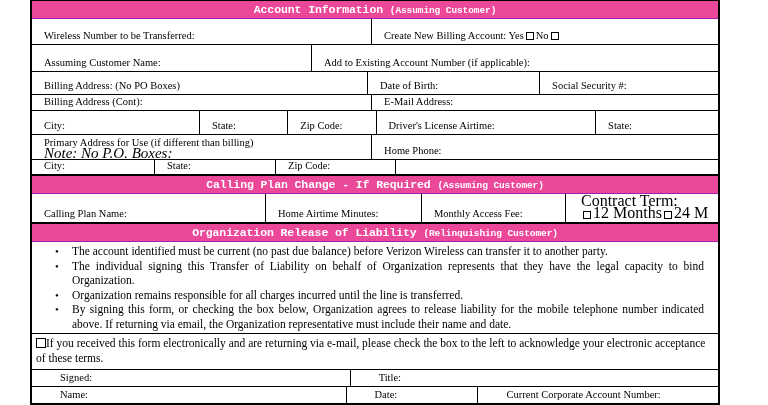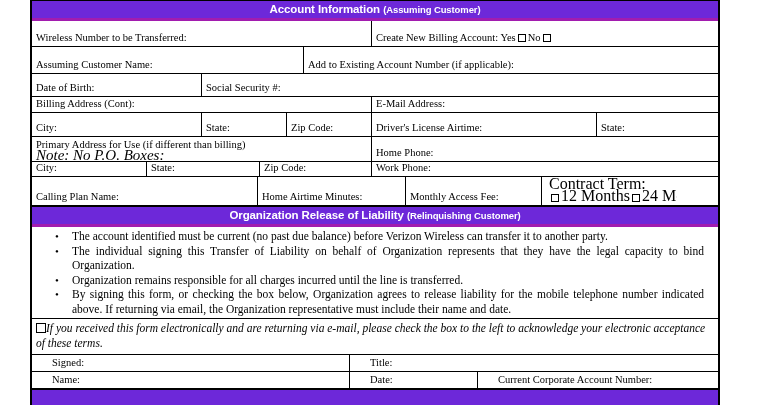--- a/index.html
+++ b/index.html
@@ -19,31 +19,31 @@
     position: absolute;
     left: 30px;
     top: 0px;
     width: 690px;
     box-sizing: border-box;
     border-left: 2px solid #000;
     border-right: 2px solid #000;
   }
 
   .section-header {
-    background: #6d28d9;
+    background: #ec4899;
     color: #ffffff;
     text-align: center;
-    font-family: Liberation Sans, sans-serif;
+    font-family: Liberation Mono, monospace;
     font-weight: bold;
     font-size: 11.5px;
     line-height: 17px;
     height: 17px;
     letter-spacing: -0.1px;
     border-top: 1px solid #000;
-    border-bottom: 3px solid #a21caf;
+    border-bottom: 1px solid #a21caf;
     white-space: nowrap;
     overflow: hidden;
   }
   .section-header .sub {
     font-size: 9.5px;
   }
 
   .row {
     display: flex;
     border-bottom: 1.5px solid #000;
@@ -54,20 +54,21 @@
   .cell {
     box-sizing: border-box;
     border-right: 1.5px solid #000;
     padding: 0 4px;
     font-size: 10.5px;
     line-height: 1.15;
     display: flex;
     align-items: flex-end;
     overflow: hidden;
     white-space: nowrap;
+    margin-left: 8px;
   }
   .cell.last { border-right: none; }
   .cell.stack {
     display: block;
     align-items: stretch;
   }
 
   .h25 { height: 25px; }
   .h26 { height: 26px; }
   .h22 { height: 22px; }
@@ -118,21 +119,20 @@
     left: -17px;
     top: 0px;
     font-size: 11px;
   }
 
   .ack-row {
     border-bottom: 1.5px solid #000;
     padding: 2px 6px 3px 4px;
     font-size: 11.5px;
     line-height: 15px;
-    font-style: italic;
   }
   .ack-box {
     display: inline-block;
     width: 10px;
     height: 10px;
     border: 1.5px solid #000;
     background: #fff;
     vertical-align: -1px;
     margin-right: 0px;
     box-sizing: border-box;
@@ -174,20 +174,23 @@
   <div class="row">
     <div class="cell h26" style="width:272px">
       <span class="label">Assuming Customer Name:</span>
     </div>
     <div class="cell h26 last" style="width:346px">
       <span class="label">Add to Existing Account Number (if applicable):</span>
     </div>
   </div>
 
   <div class="row">
+    <div class="cell h22" style="width:340px">
+      <span class="label">Billing Address: (No PO Boxes)</span>
+    </div>
     <div class="cell h22" style="width:170px">
       <span class="label">Date of Birth:</span>
     </div>
     <div class="cell h22 last" style="width:176px">
       <span class="label">Social Security #:</span>
     </div>
   </div>
 
   <div class="row">
     <div class="cell h15" style="width:340px">
@@ -231,25 +234,26 @@
   <div class="row">
     <div class="cell h14" style="width:115px">
       <span class="label">City:</span>
     </div>
     <div class="cell h14" style="width:113px">
       <span class="label">State:</span>
     </div>
     <div class="cell h14" style="width:112px">
       <span class="label">Zip Code:</span>
     </div>
-    <div class="cell h14 last" style="width:346px">
-      <span class="label">Work Phone:</span>
-    </div>
-  </div>
-
+  </div>
+
+  <div class="section-header">
+    <span>Calling Plan Change - If Required</span>
+    <span class="sub">(Assuming Customer)</span>
+  </div>
 
   <div class="row">
     <div class="cell h28" style="width:226px">
       <span class="label">Calling Plan Name:</span>
     </div>
     <div class="cell h28" style="width:148px">
       <span class="label">Home Airtime Minutes:</span>
     </div>
     <div class="cell h28" style="width:136px">
       <span class="label">Monthly Access Fee:</span>

